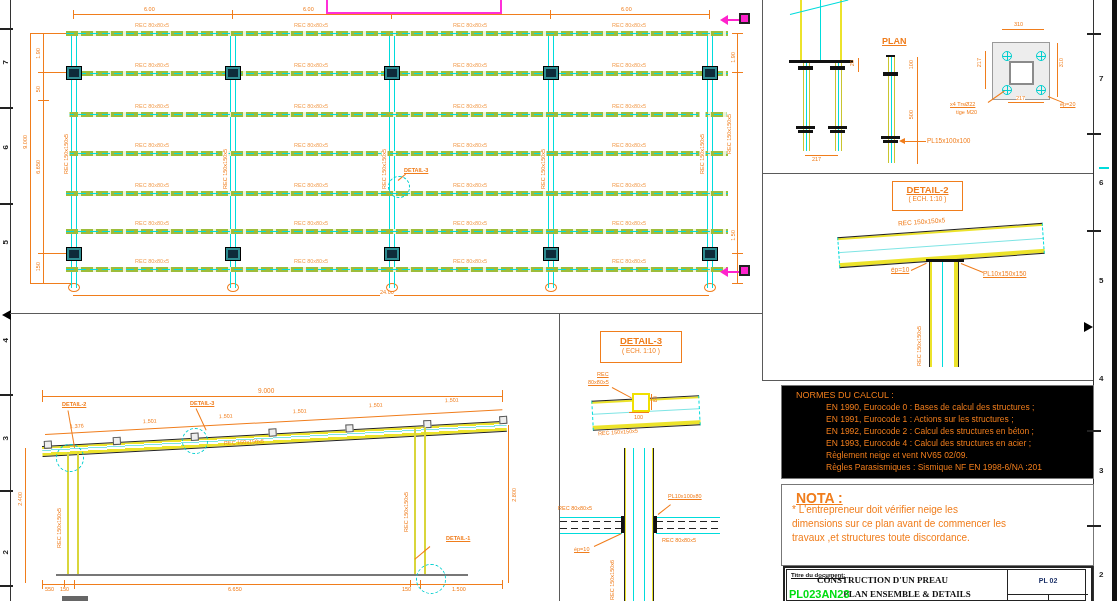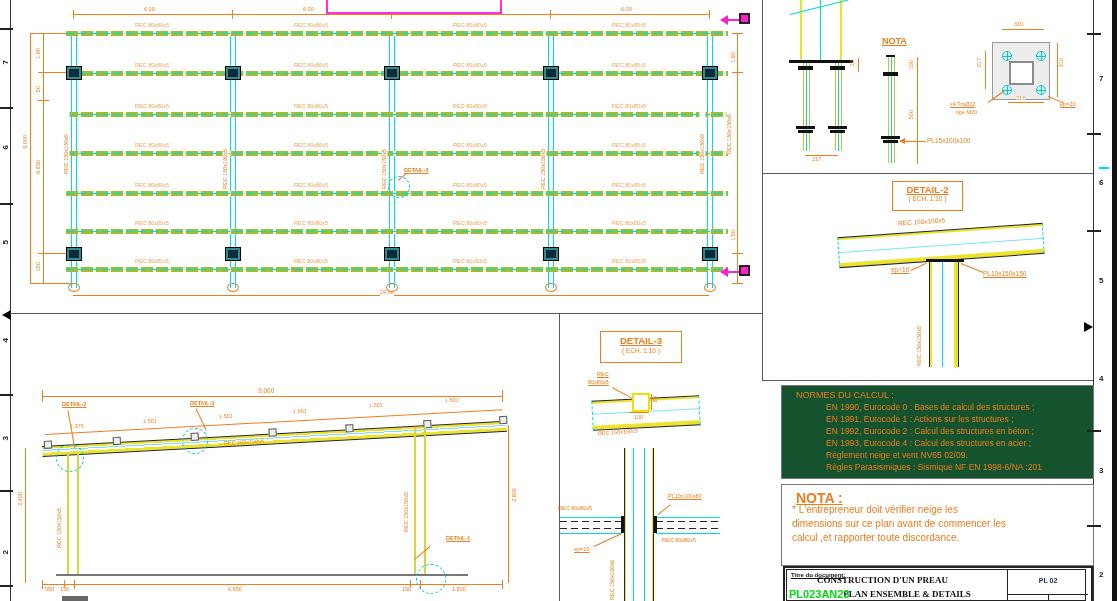--- a/index.html
+++ b/index.html
@@ -252,21 +252,21 @@
   <div class="blk" style="left:621px;top:516px;width:3px;height:17px;"></div>
   <div class="blk" style="left:654px;top:516px;width:3px;height:17px;"></div>
   <div class="ot t5" style="left:558px;top:506px;">REC 80x80x5</div>
   <div class="ot t5 und" style="left:668px;top:494px;">PL10x100x80</div>
   <div class="ldr" style="left:658px;top:514px;width:16px;transform:rotate(-38deg);"></div>
   <div class="ot t5" style="left:662px;top:538px;">REC 80x80x5</div>
   <div class="ot t5 und" style="left:574px;top:547px;">ép=10</div>
   <div class="ldr" style="left:594px;top:546px;width:30px;transform:rotate(-25deg);"></div>
   <div class="ot t5 vtx" style="left:610px;top:548px;height:52px;background:#fff;">REC 150x150x6</div>
 
-  <div class="ot t9 bold und" style="left:882px;top:37px;">NOTA</div>
+  <div class="ot t9 bold und" style="left:882px;top:37px;">PLAN</div>
 
   <div class="abs" style="left:800px;top:0;width:42px;height:60px;
        background:linear-gradient(90deg,#ece32b 0 2px,transparent 2px 20px,#00dcdc 20px 21px,transparent 21px 40px,#ece32b 40px 42px);"></div>
   <div class="cyl" style="left:790px;top:14px;width:60px;height:1px;transform:rotate(-14deg);transform-origin:left center;"></div>
   <div class="blk" style="left:789px;top:60px;width:64px;height:3px;"></div>
   <div class="bolt" style="left:803px;top:63px;height:88px;"></div>
   <div class="bolt" style="left:835px;top:63px;height:88px;"></div>
   <div class="blk" style="left:798px;top:66px;width:15px;height:4px;"></div>
   <div class="blk" style="left:830px;top:66px;width:15px;height:4px;"></div>
   <div class="blk" style="left:796px;top:126px;width:19px;height:3px;"></div>
@@ -321,35 +321,35 @@
   <div class="ot t6" style="left:898px;top:219px;transform:rotate(-4deg);z-index:6;">REC 150x150x5</div>
   <div class="blk" style="left:926px;top:259px;width:38px;height:3px;"></div>
   <div class="abs" style="left:929px;top:262px;width:28px;height:105px;border-left:1px solid #222;border-right:1px solid #222;
               background:linear-gradient(90deg,#ece32b 0 2px,transparent 2px 12px,#00dcdc 12px 13px,transparent 13px 24px,#ece32b 24px 26px);"></div>
   <div class="ot t6 und" style="left:891px;top:267px;">ép=10</div>
   <div class="ldr" style="left:911px;top:270px;width:17px;transform:rotate(-25deg);"></div>
   <div class="ot t6 und" style="left:983px;top:271px;">PL10x150x150</div>
   <div class="ldr" style="left:961px;top:263px;width:24px;transform:rotate(22deg);"></div>
   <div class="ot t5 vtx" style="left:917px;top:300px;height:66px;background:#fff;">REC 150x150x5</div>
 
-  <div class="abs" style="left:781px;top:385px;width:311px;height:92px;border:1px solid #777;background:#14532d;">
+  <div class="abs" style="left:781px;top:385px;width:311px;height:92px;border:1px solid #777;background:#000000;">
     <div class="ot t9" style="left:14px;top:5px;">NORMES DU CALCUL :</div>
     <div class="ot" style="left:44px;top:17px;font-size:8.5px;">EN 1990, Eurocode 0 : Bases de calcul des structures ;</div>
     <div class="ot" style="left:44px;top:29px;font-size:8.5px;">EN 1991, Eurocode 1 : Actions sur les structures ;</div>
     <div class="ot" style="left:44px;top:41px;font-size:8.5px;">EN 1992, Eurocode 2 : Calcul des structures en béton ;</div>
     <div class="ot" style="left:44px;top:53px;font-size:8.5px;">EN 1993, Eurocode 4 : Calcul des structures en acier ;</div>
     <div class="ot" style="left:44px;top:65px;font-size:8.5px;">Règlement neige et vent NV65 02/09.</div>
     <div class="ot" style="left:44px;top:77px;font-size:8.5px;">Règles Parasismiques : Sismique NF EN 1998-6/NA :201</div>
   </div>
 
   <div class="abs" style="left:781px;top:484px;width:311px;height:80px;border:1px solid #777;background:#fff;">
     <div class="ot bold und" style="left:14px;top:6px;font-size:14px;">NOTA :</div>
     <div class="ot" style="left:10px;top:20px;font-size:10px;">* L'entrepreneur  doit vérifier neige les</div>
     <div class="ot" style="left:10px;top:34px;font-size:10px;">dimensions sur ce plan avant de commencer les</div>
-    <div class="ot" style="left:10px;top:48px;font-size:10px;">calcul ,et rapporter toute discordance.</div>
+    <div class="ot" style="left:10px;top:48px;font-size:10px;">travaux ,et structures toute discordance.</div>
   </div>
 
   <div class="abs" style="left:783px;top:566px;width:306px;height:35px;border:2px solid #222;background:#fff;">
     <div class="abs" style="left:1px;top:1px;width:298px;height:30px;border:1px solid #222;"></div>
     <div class="ln" style="left:222px;top:2px;width:1px;height:30px;background:#222;"></div>
     <div class="abs" style="left:6px;top:4px;font-size:6px;font-weight:bold;text-decoration:underline;color:#111;">Titre du document:</div>
     <div class="abs bold" style="left:32px;top:7px;width:180px;text-align:left;font-size:9px;color:#111;font-family:'Liberation Serif',serif;white-space:nowrap;">CONSTRUCTION D'UN  PREAU</div>
     <div class="abs bold" style="left:32px;top:21px;width:180px;text-align:center;font-size:9px;color:#111;font-family:'Liberation Serif',serif;white-space:nowrap;">PLAN ENSEMBLE &amp; DETAILS</div>
     <div class="abs bold" style="left:4px;top:20px;font-size:11px;color:#00dd11;">PL023AN23</div>
     <div class="abs bold" style="left:223px;top:9px;width:80px;text-align:center;font-size:7px;color:#1a2f66;">PL 02</div>

